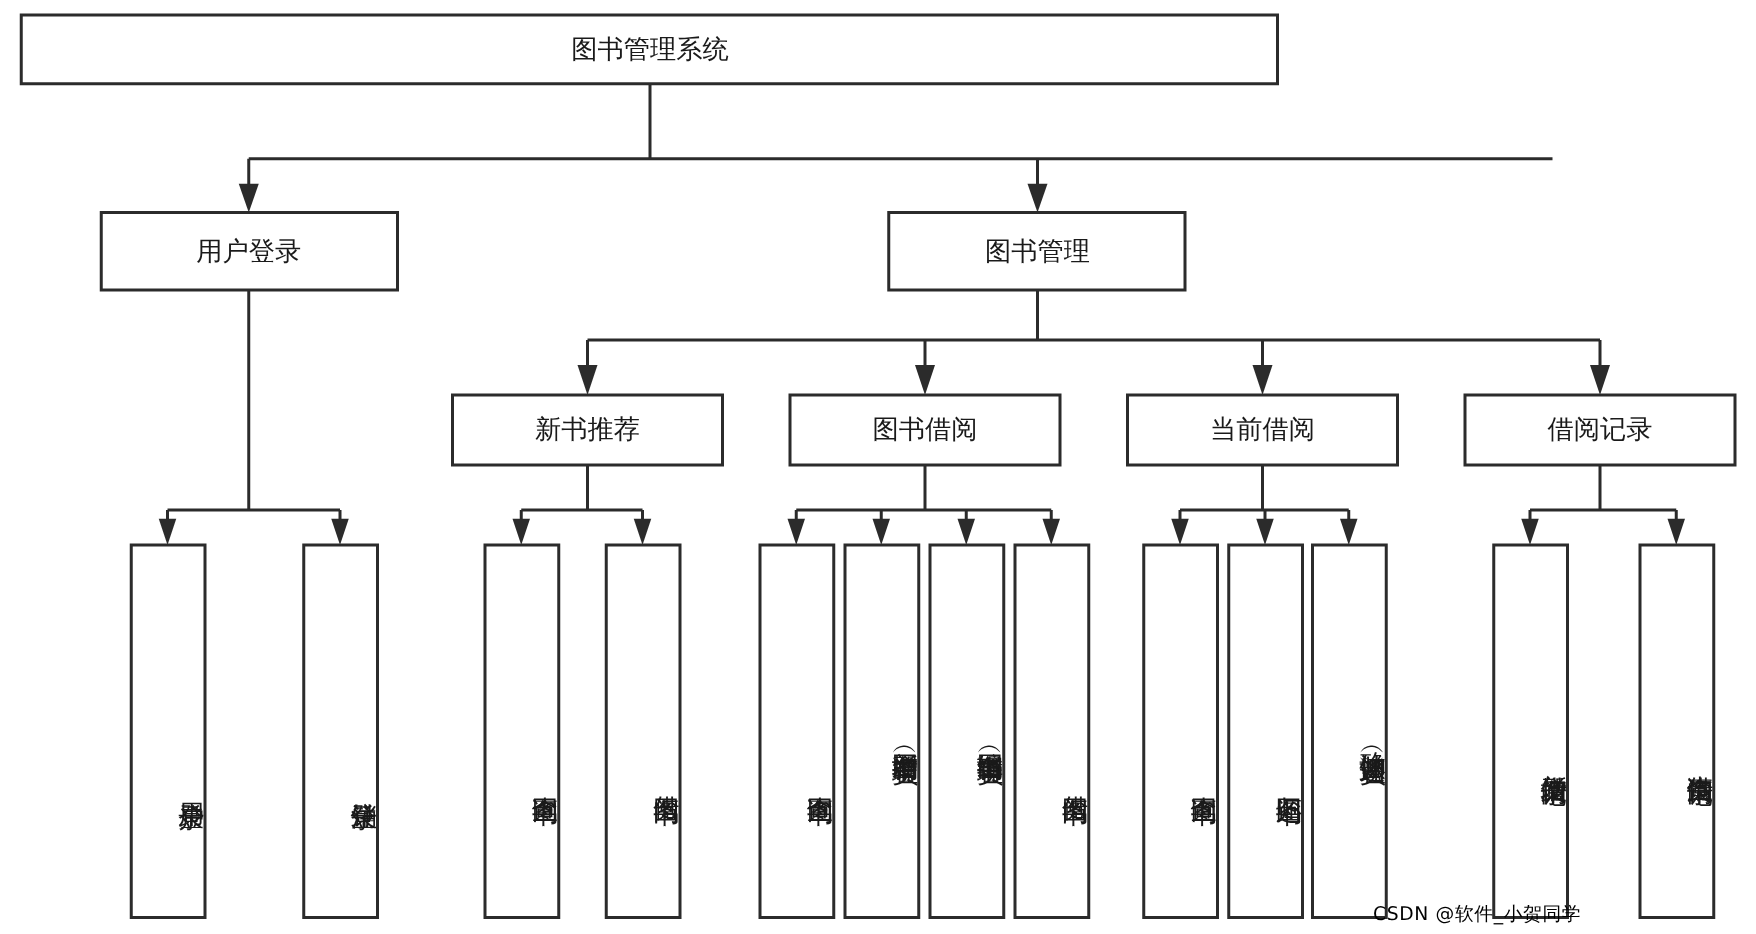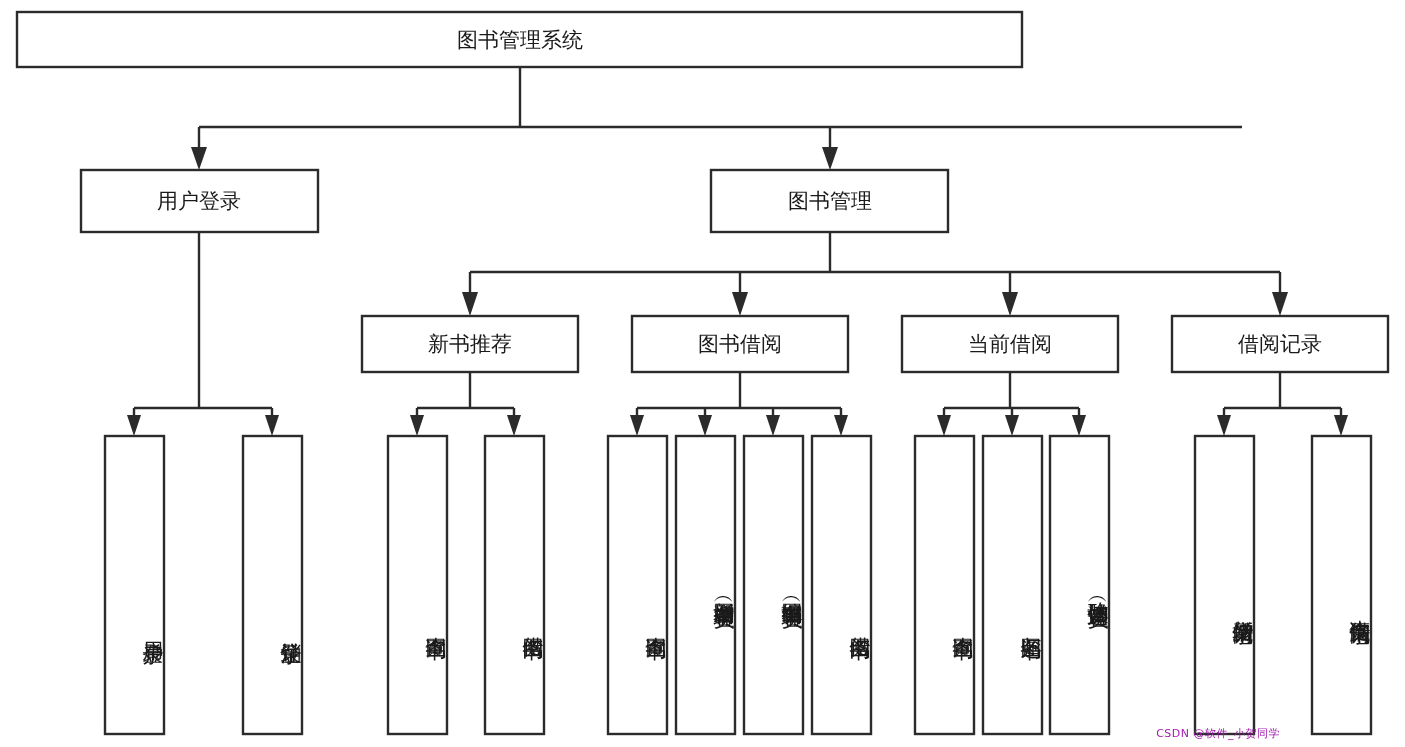--- a/index.html
+++ b/index.html
@@ -60,25 +60,25 @@
     font-family: "DejaVu Sans", "Liberation Sans", sans-serif;
     font-size: 21px;
     line-height: 1.06;
     color: #1a1a1a;
     letter-spacing: 1px;
     white-space: nowrap;
     pointer-events: none;
   }
   .watermark {
     position: absolute;
-    right: 9px;
+    right: 24px;
     bottom: 6px;
     font-family: "DejaVu Sans", "Liberation Sans", sans-serif;
-    font-size: 11px;
-    color: #a21caf;
+    font-size: 15px;
+    color: #000000;
     letter-spacing: 0.5px;
     white-space: nowrap;
   }
 </style>
 </head>
 <body>
 
 <div id="diagram-root">
 
   <svg class="flow" viewBox="0 0 1405 747" xmlns="http://www.w3.org/2000/svg">

